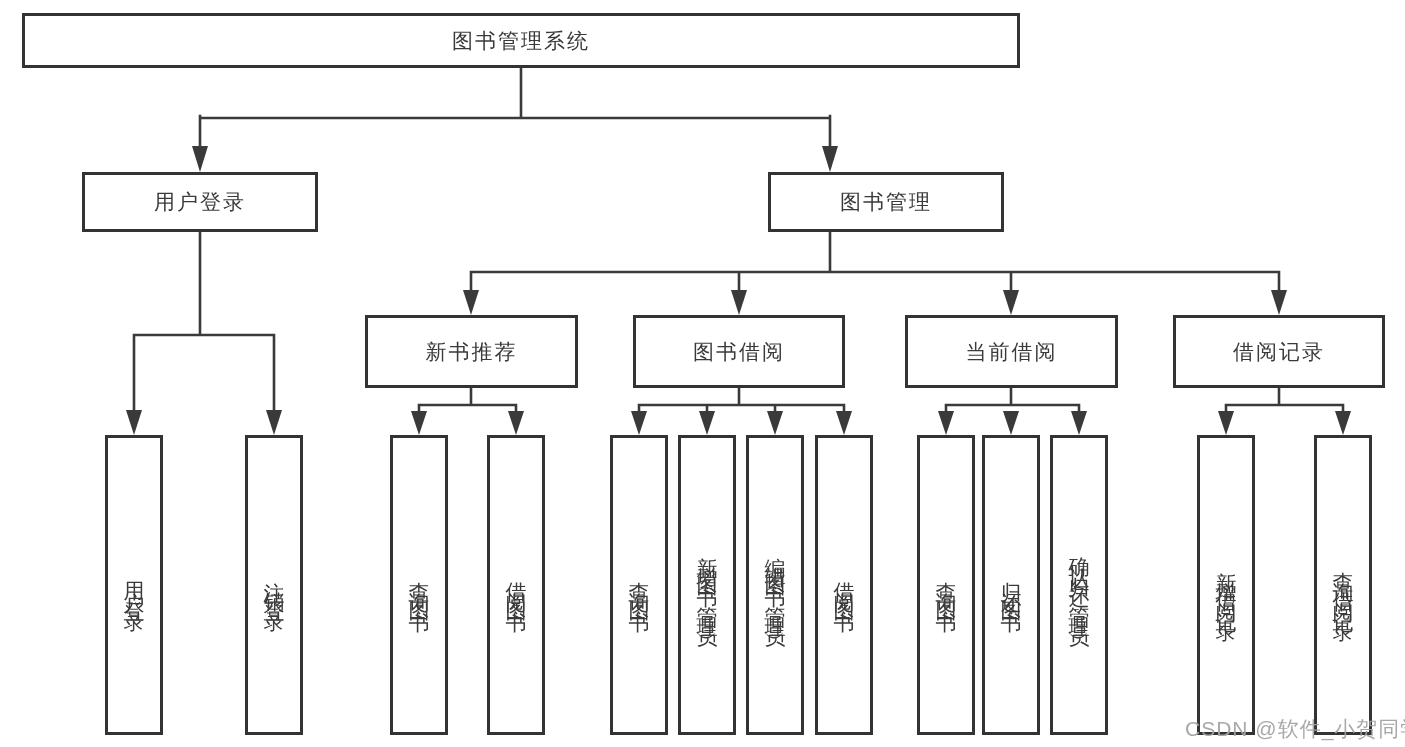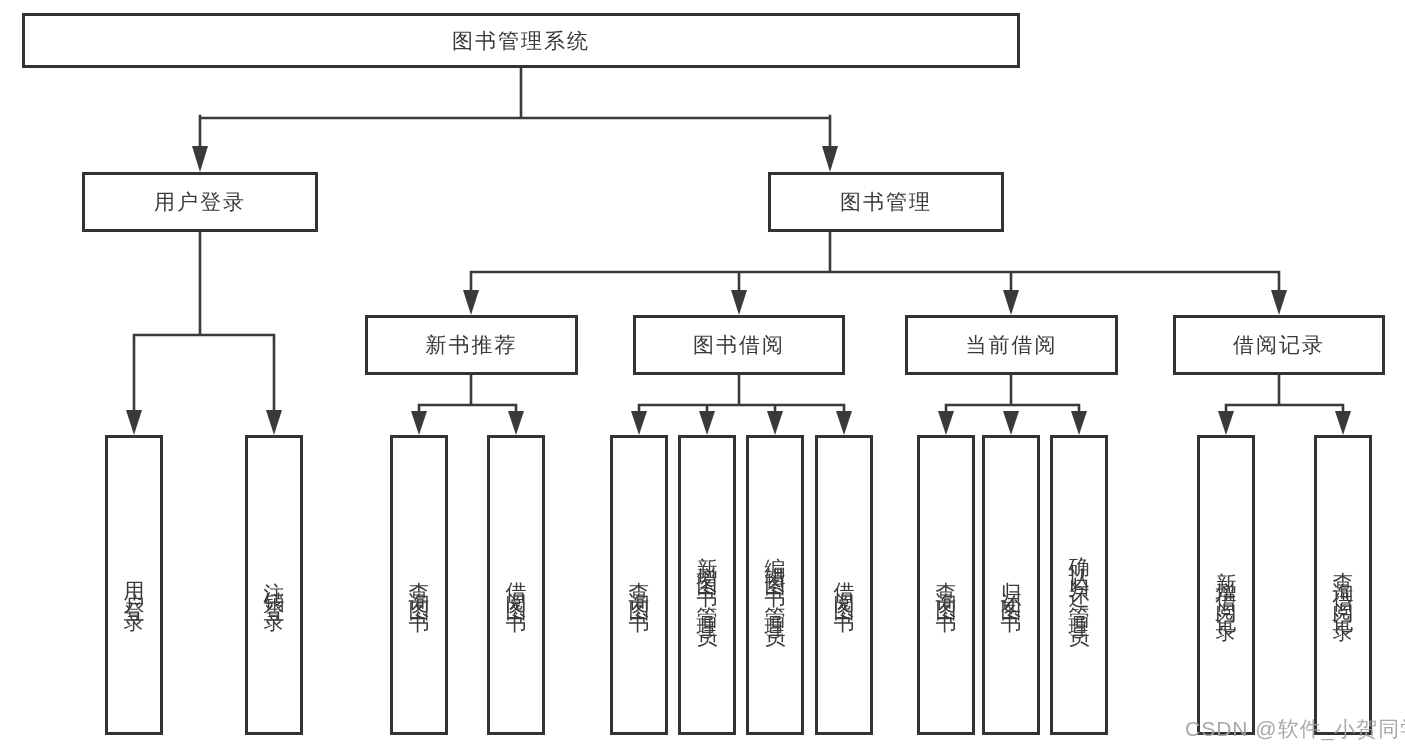--- a/index.html
+++ b/index.html
@@ -37,21 +37,21 @@
     color: #3a3a3a;
     z-index: 2;
   }
   .h-box {
     font-size: 21px;
     letter-spacing: 2px;
     white-space: nowrap;
   }
   .root-box  { left: 22px;  top: 13px;  width: 998px; height: 55px; }
   .lvl2-box  { top: 172px; width: 236px; height: 60px; }
-  .mid-box   { top: 315px; height: 60px; }
+  .mid-box   { top: 315px; height: 73px; }
   .leaf-box {
     top: 435px;
     width: 58px;
     height: 300px;
     writing-mode: vertical-rl;
     text-orientation: mixed;
     font-size: 21px;
     letter-spacing: 10px;
     line-height: 52px;
   }

